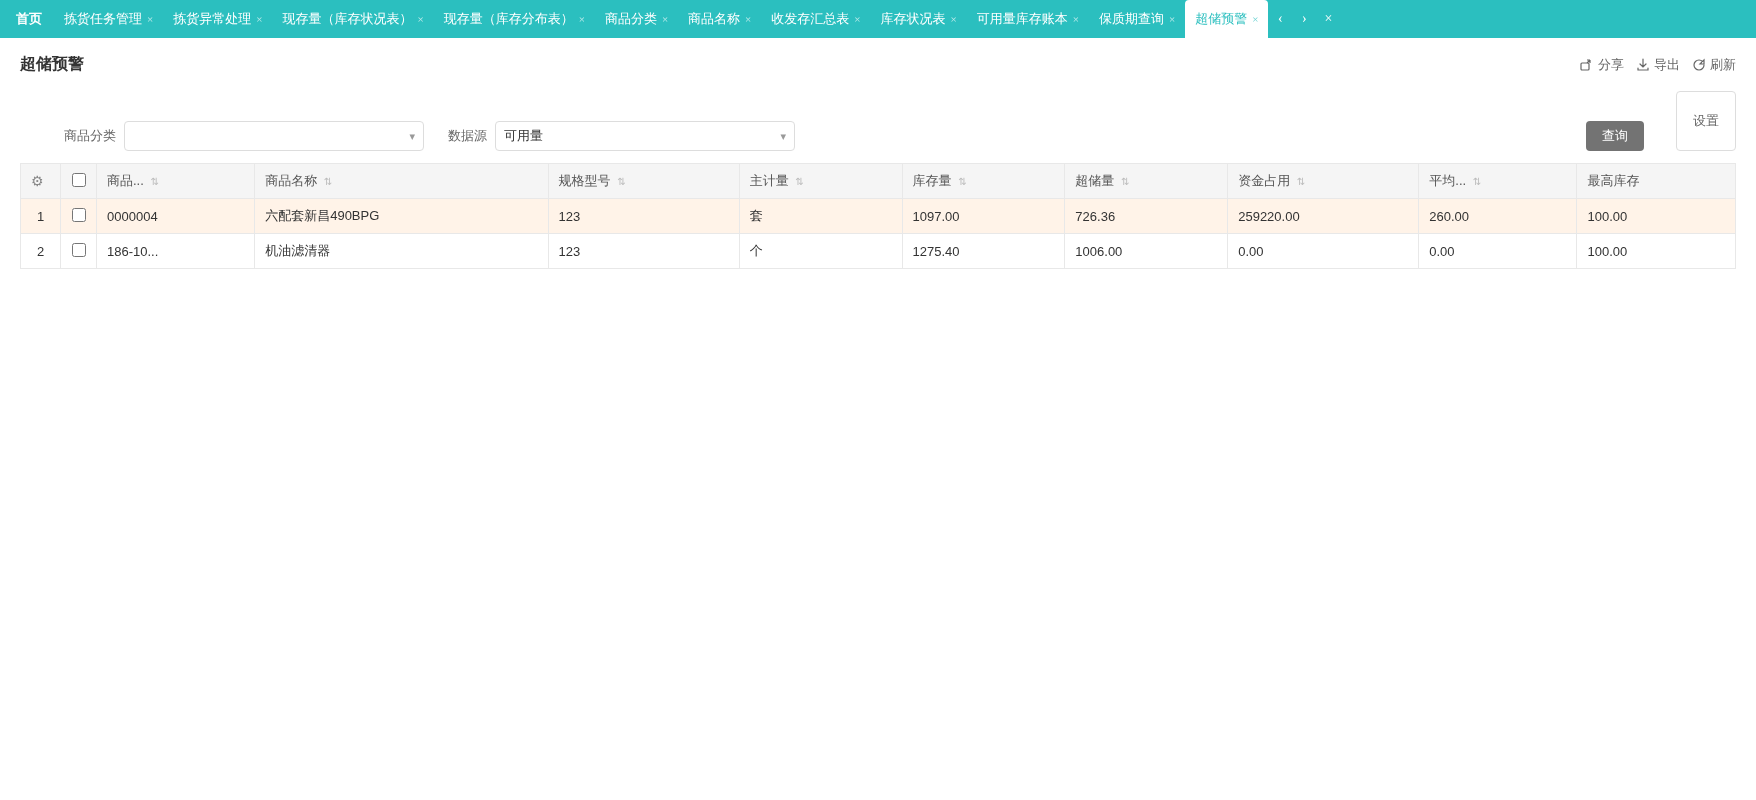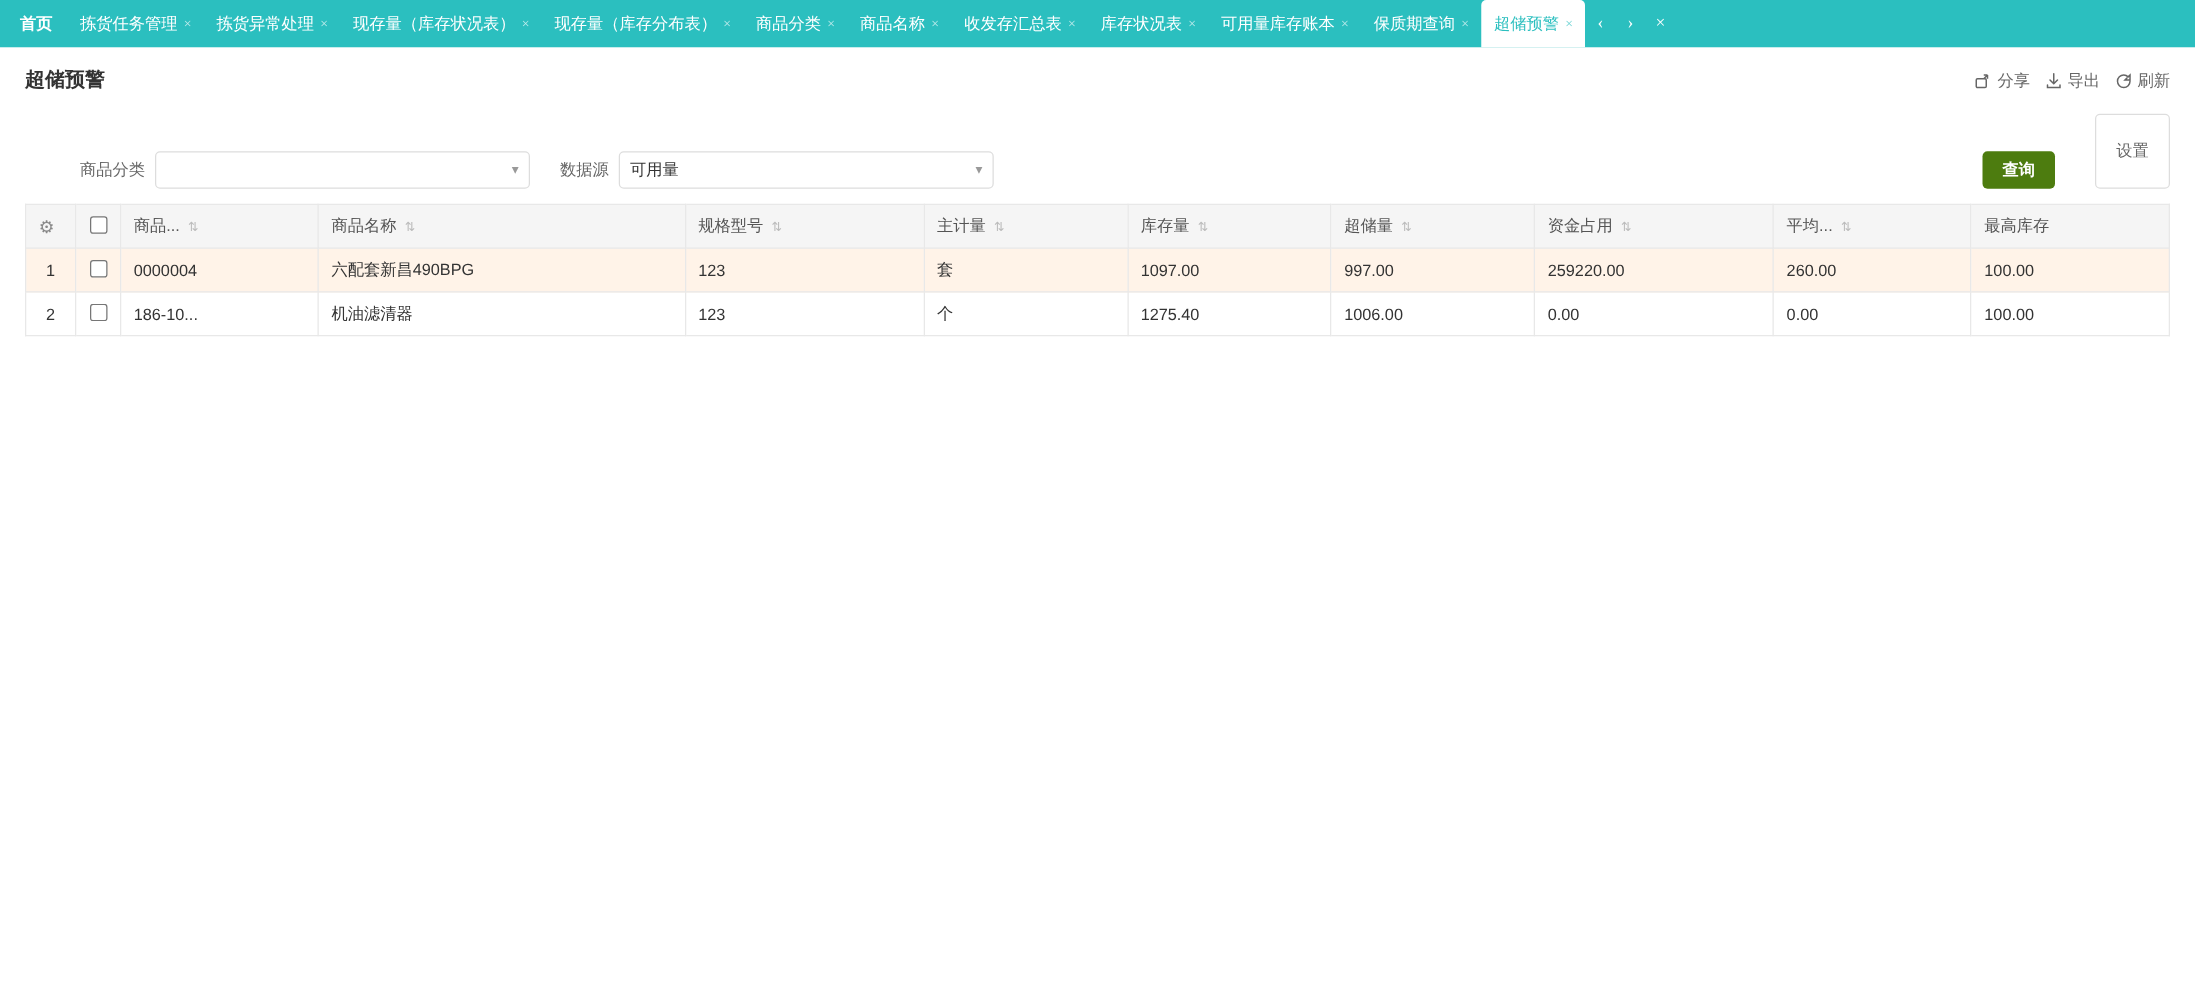--- a/index.html
+++ b/index.html
@@ -121,29 +121,28 @@
       right: 8px;
       top: 50%;
       transform: translateY(-50%);
       color: #999;
       font-size: 11px;
     }
     .filter-select-wide {
       min-width: 300px;
     }
     .btn-query {
-      background: #4d7c0f;
+      background: #737373;
       color: #fff;
       border: none;
       border-radius: 4px;
       padding: 6px 16px;
       cursor: pointer;
       font-size: 13px;
       margin-left: auto;
-      font-weight: bold;
     }
     .btn-settings {
       background: #fff;
       color: #666;
       border: 1px solid #ddd;
       border-radius: 4px;
       padding: 20px 16px;
       cursor: pointer;
       font-size: 13px;
       margin-left: 8px;
@@ -356,21 +355,21 @@
       <tr class="row-highlighted">
         <td class="col-index">1</td>
         <td class="col-checkbox">
           <input type="checkbox" class="checkbox-input" style="">
         </td>
         <td>0000004</td>
         <td>六配套新昌490BPG</td>
         <td>123</td>
         <td>套</td>
         <td>1097.00</td>
-        <td>997.00</td>
+        <td>726.36</td>
         <td>259220.00</td>
         <td>260.00</td>
         <td>100.00</td>
       </tr>
       <tr>
         <td class="col-index">2</td>
         <td class="col-checkbox">
           <input type="checkbox" class="checkbox-input" style="">
         </td>
         <td>186-10...</td>

